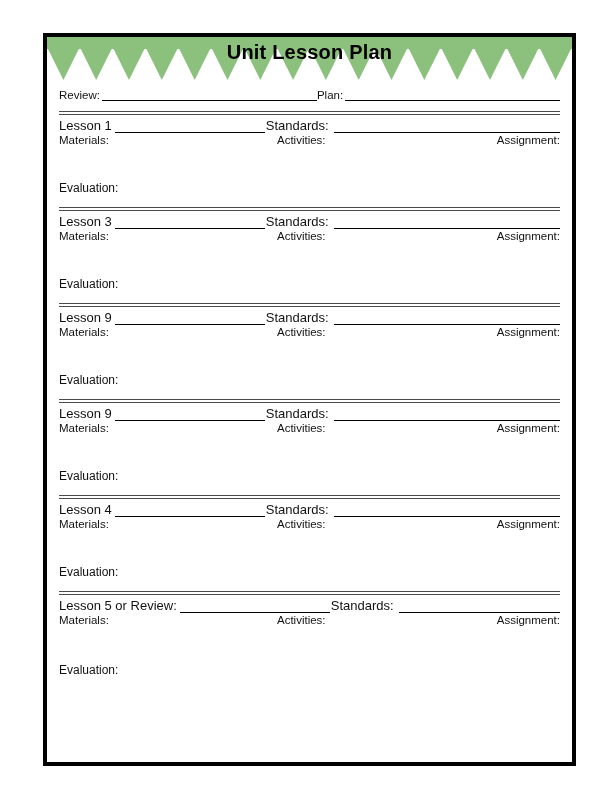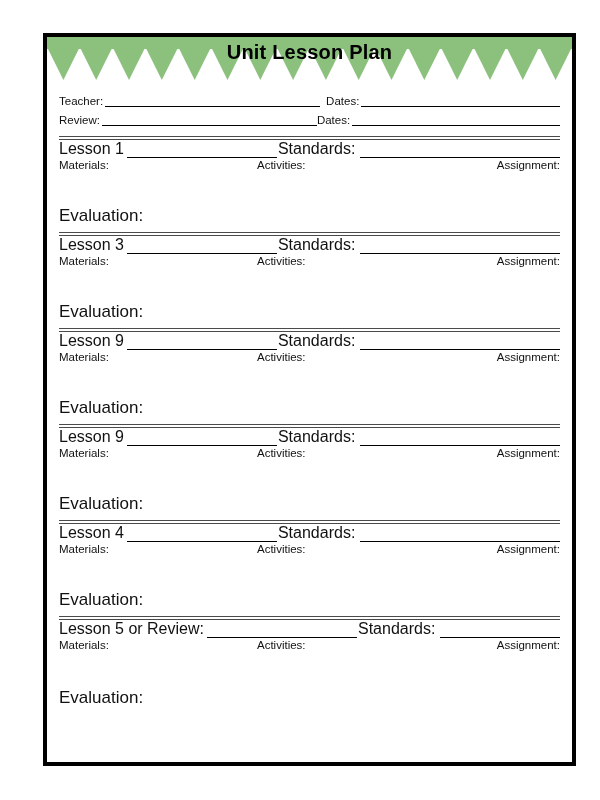--- a/index.html
+++ b/index.html
@@ -118,21 +118,21 @@
     margin-bottom: 1px;
     height: 4px;
     border-top: 1px solid #4b4b4b;
     border-bottom: 1px solid #4b4b4b;
     box-sizing: border-box;
   }
 
   .lesson-line {
     display: flex;
     align-items: flex-end;
-    font-size: 16px;
+    font-size: 13px;
     color: #111111;
     height: 17px;
     white-space: nowrap;
     text-align: center;
   }
   .lesson-name {
     flex: 0 0 auto;
     padding-right: 3px;
   }
   .lesson-rule-a {
@@ -150,27 +150,28 @@
     border-bottom: 1px solid #000000;
     height: 12px;
   }
 
   .cols {
     display: flex;
     font-size: 11.5px;
     color: #111111;
     margin-top: 1px;
     height: 16px;
+    gap: 20px;
   }
   .col-mat { flex: 0 0 198px; }
   .col-act { flex: 0 0 190px; }
   .col-asg { flex: 1 1 auto; text-align: right; }
 
   .eval {
-    font-size: 17px;
+    font-size: 12px;
     color: #111111;
     margin-top: 31px;
     height: 16px;
   }
   .block { position: relative; }
   .block.b1 .eval { margin-top: 31px; }
   .block.b6 .eval { margin-top: 33px; }
 </style>
 </head>
 <body>
@@ -200,32 +201,25 @@
             <polygon points="426.6,10 459.4,10 443.0,43"></polygon>
             <polygon points="459.4,10 492.2,10 475.8,43"></polygon>
             <polygon points="492.2,10 525.0,10 508.6,43"></polygon>
           </g>
         </svg>
         <div class="header-title">Unit Lesson Plan</div>
       </div>
 
       <div class="body-area">
 
-        <div class="meta-row first">
-          <span class="meta-label">Teacher:</span>
-          <span class="meta-rule wide-a"></span>
-          <span class="meta-gap"></span>
-          <span class="meta-label">Dates:</span>
-          <span class="meta-rule wide-b"></span>
-        </div>
 
         <div class="meta-row">
           <span class="meta-label">Review:</span>
           <span class="meta-rule wide-a"></span>
-          <span class="meta-label">Dates:</span>
+          <span class="meta-label">Plan:</span>
           <span class="meta-rule wide-b"></span>
         </div>
 
         <div class="block b1">
           <div class="sep"></div>
           <div class="lesson-line">
             <span class="lesson-name">Lesson 1</span>
             <span class="lesson-rule-a"></span>
             <span class="standards-label">Standards:</span>
             <span class="lesson-rule-b"></span>

